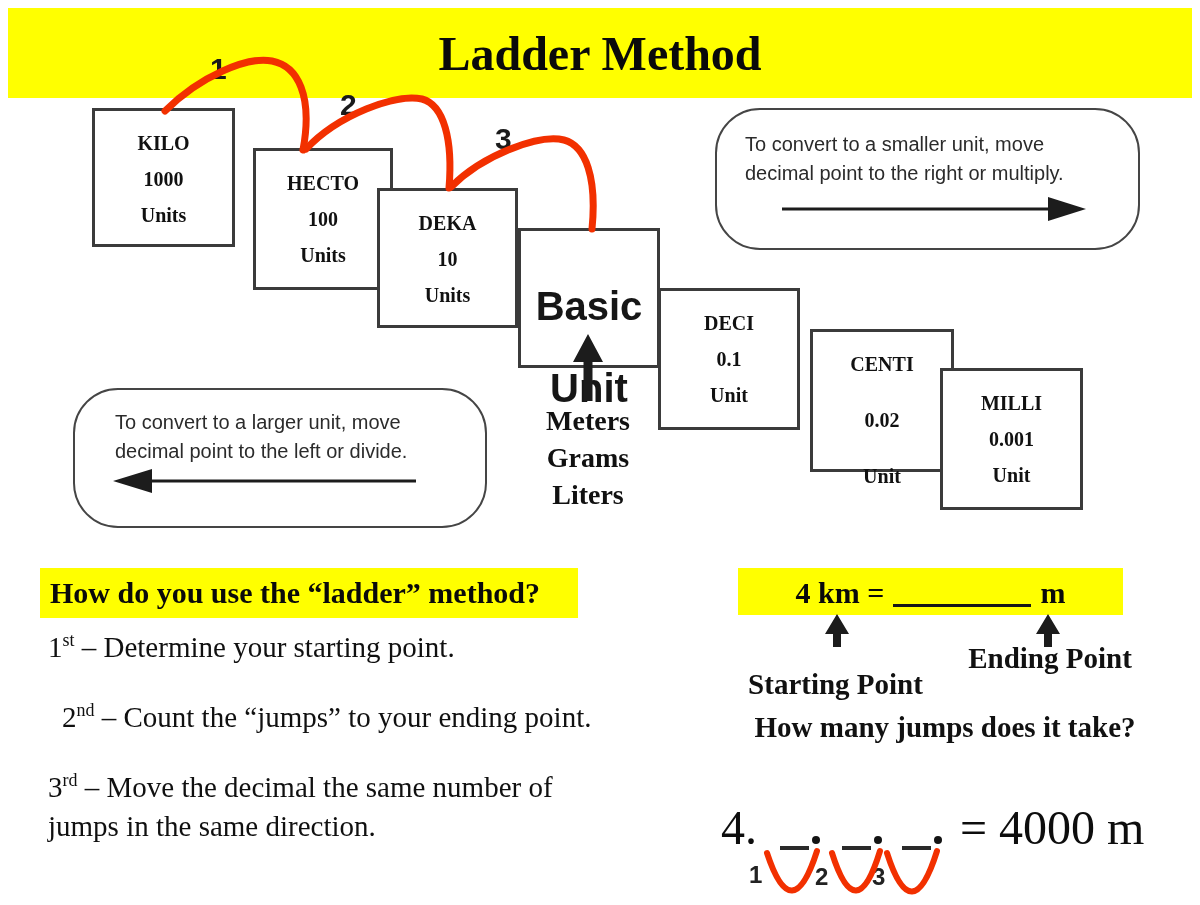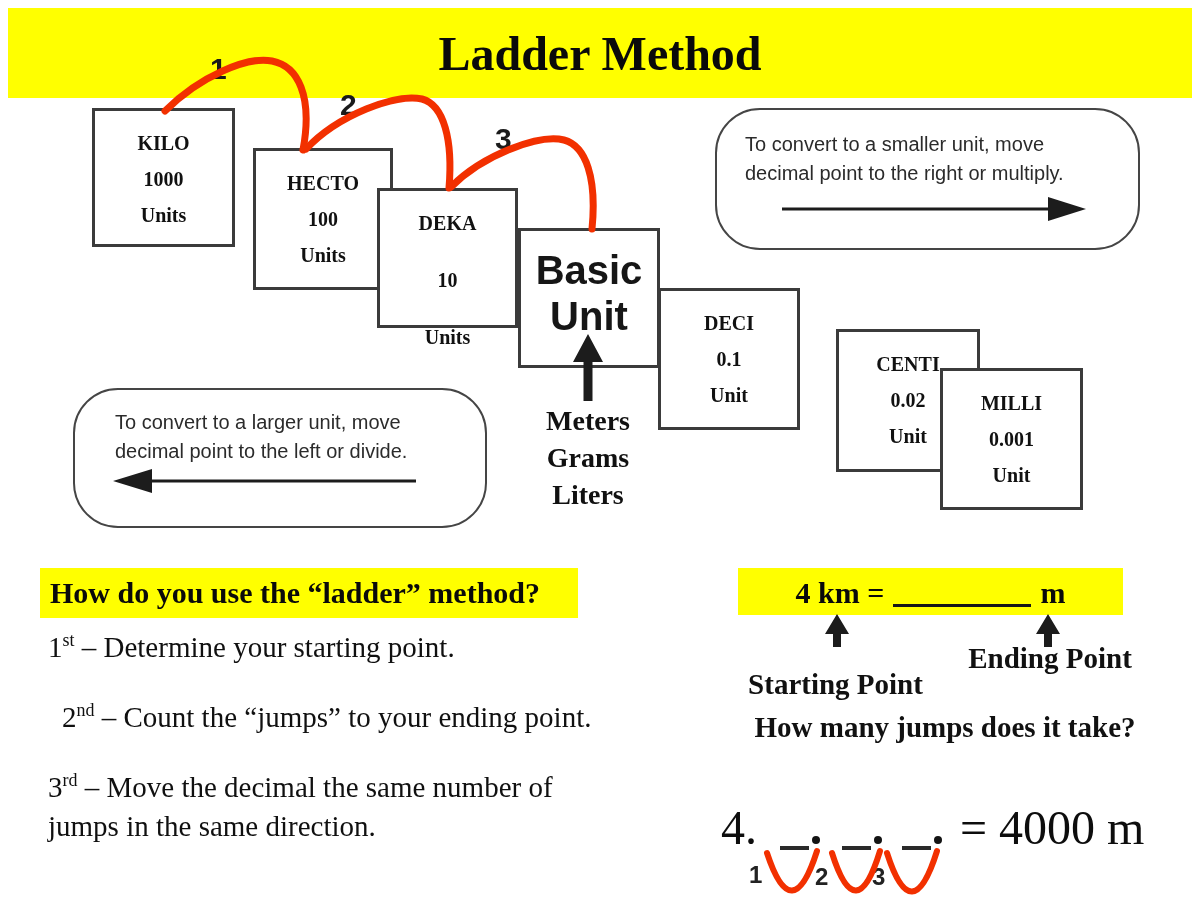--- a/index.html
+++ b/index.html
@@ -29,21 +29,21 @@
   .stepbox {
     background: #ffffff;
     border: 3px solid #3b3b3b;
     display: flex; flex-direction: column; align-items: center; justify-content: flex-start;
     padding-top: 14px;
     z-index: 1;
   }
   .stepbox .bl { font-size: 20px; font-weight: 700; line-height: 36px; white-space: nowrap; }
   .basicbox .bl {
     font-family: "Liberation Sans", "DejaVu Sans", sans-serif;
-    font-size: 40px; font-weight: 700; line-height: 46px; color: #161616;
+    font-size: 40px; font-weight: 700; line-height: 46px; color: #161616; margin-top: 36px;
   }
   .basicbox { padding-top: 16px; }
 
   
   .jumpnum {
     font-family: "Liberation Sans", "DejaVu Sans", sans-serif;
     font-size: 30px; font-weight: 600; color: #1a1a1a; z-index: 4;
   }
 
   
@@ -120,35 +120,35 @@
   <div class="abs stepbox" style="left:92px;  top:108px; width:143px; height:139px;">
     <span class="bl">KILO</span>
     <span class="bl">1000</span>
     <span class="bl">Units</span>
   </div>
   <div class="abs stepbox" style="left:237px; top:148px; width:140px; height:142px;margin-left:16px;">
     <span class="bl">HECTO</span>
     <span class="bl">100</span>
     <span class="bl">Units</span>
   </div>
-  <div class="abs stepbox" style="left:377px; top:188px; width:141px; height:140px;gap:21px;">
+  <div class="abs stepbox" style="left:377px; top:188px; width:141px; height:140px;">
     <span class="bl">DEKA</span>
     <span class="bl">10</span>
     <span class="bl">Units</span>
   </div>
   <div class="abs stepbox basicbox" style="left:518px; top:228px; width:142px; height:140px;">
     <span class="bl">Basic</span>
     <span class="bl">Unit</span>
   </div>
   <div class="abs stepbox" style="left:658px; top:288px; width:142px; height:142px;">
     <span class="bl">DECI</span>
     <span class="bl">0.1</span>
     <span class="bl">Unit</span>
   </div>
-  <div class="abs stepbox" style="left:836px; top:329px; width:144px; height:143px;">
+  <div class="abs stepbox" style="left:810px; top:329px; width:144px; height:143px;gap:20px;">
     <span class="bl">CENTI</span>
     <span class="bl">0.02</span>
     <span class="bl">Unit</span>
   </div>
   <div class="abs stepbox" style="left:940px; top:368px; width:143px; height:142px;">
     <span class="bl">MILLI</span>
     <span class="bl">0.001</span>
     <span class="bl">Unit</span>
   </div>
 

